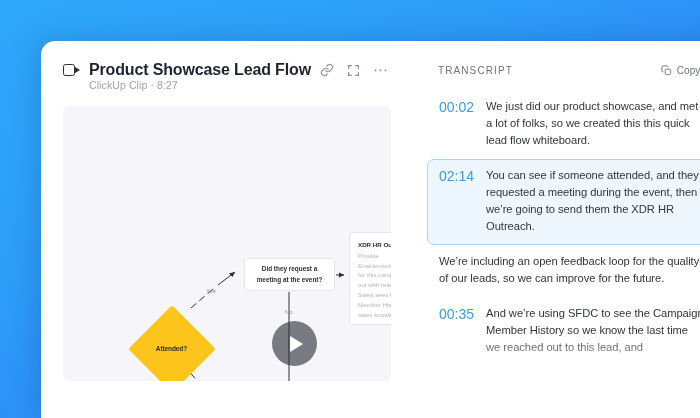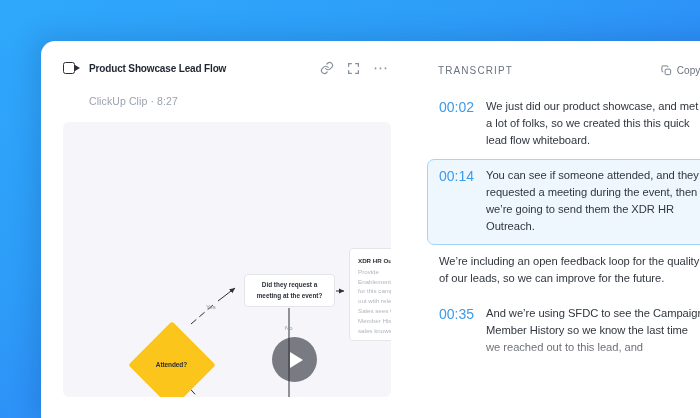--- a/index.html
+++ b/index.html
@@ -39,25 +39,25 @@
     position: absolute; left: 0; top: 0; width: 12px; height: 12px;
     border: 1.5px solid #2b2f38; border-radius: 2.5px;
   }
   .video-icon .lens {
     position: absolute; right: 0; top: 2.5px; width: 0; height: 0;
     border-top: 3.5px solid transparent;
     border-bottom: 3.5px solid transparent;
     border-left: 5px solid #2b2f38;
   }
   #clip-title {
-    font-size: 10px; font-weight: 700; color: #1f2430; letter-spacing: -0.15px;
+    font-size: 16px; font-weight: 700; color: #1f2430; letter-spacing: -0.15px;
     white-space: nowrap;
   }
   #clip-meta {
-    font-size: 10.5px; color: #9ba2ae; margin: 20px 0 0 26px; letter-spacing: 0.1px;
+    font-size: 10.5px; color: #9ba2ae; margin: 0 0 0 26px; letter-spacing: 0.1px;
   }
   #clip-actions { display: flex; align-items: center; gap: 13px; padding-right: 2px; }
   .hdr-icon { cursor: pointer; color: #8a919e; line-height: 0; }
   .dots-icon { font-size: 15px; color: #8a919e; letter-spacing: 1px; line-height: 10px; }
 
   
   #flow-canvas {
     position: relative;
     margin-top: 15px;
     height: 275px;
@@ -281,21 +281,21 @@
         <span id="copy-all-label">Copy all</span>
       </span>
     </div>
 
     <div id="transcript-list">
       <div class="t-row">
         <span class="t-time">00:02</span>
         <span class="t-text">We just did our product showcase, and met a lot of folks, so we created this this quick lead flow whiteboard.</span>
       </div>
       <div class="t-row active">
-        <span class="t-time">00:14</span>
+        <span class="t-time">02:14</span>
         <span class="t-text">You can see if someone attended, and they requested a meeting during the event, then we’re going to send them the XDR HR Outreach.</span>
       </div>
       <div class="t-row">
         <span class="t-text">We’re including an open feedback loop for the quality of our leads, so we can improve for the future.</span>
       </div>
       <div class="t-row faded">
         <span class="t-time">00:35</span>
         <span class="t-text">And we’re using SFDC to see the Campaign Member History so we know the last time we reached out to this lead, and</span>
       </div>
     </div>

